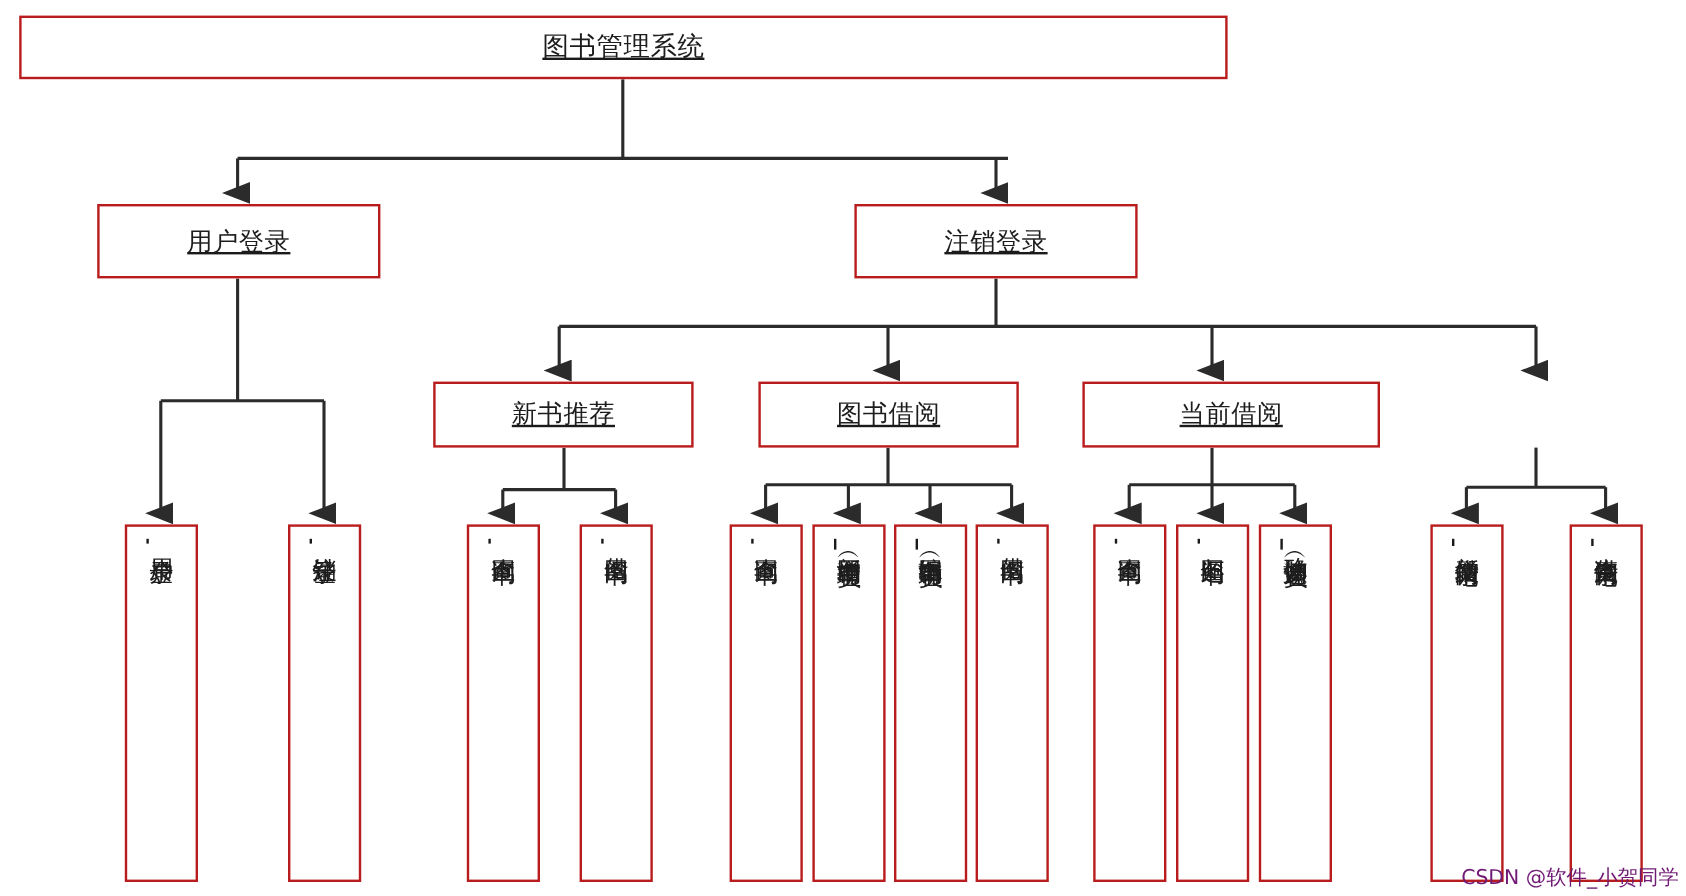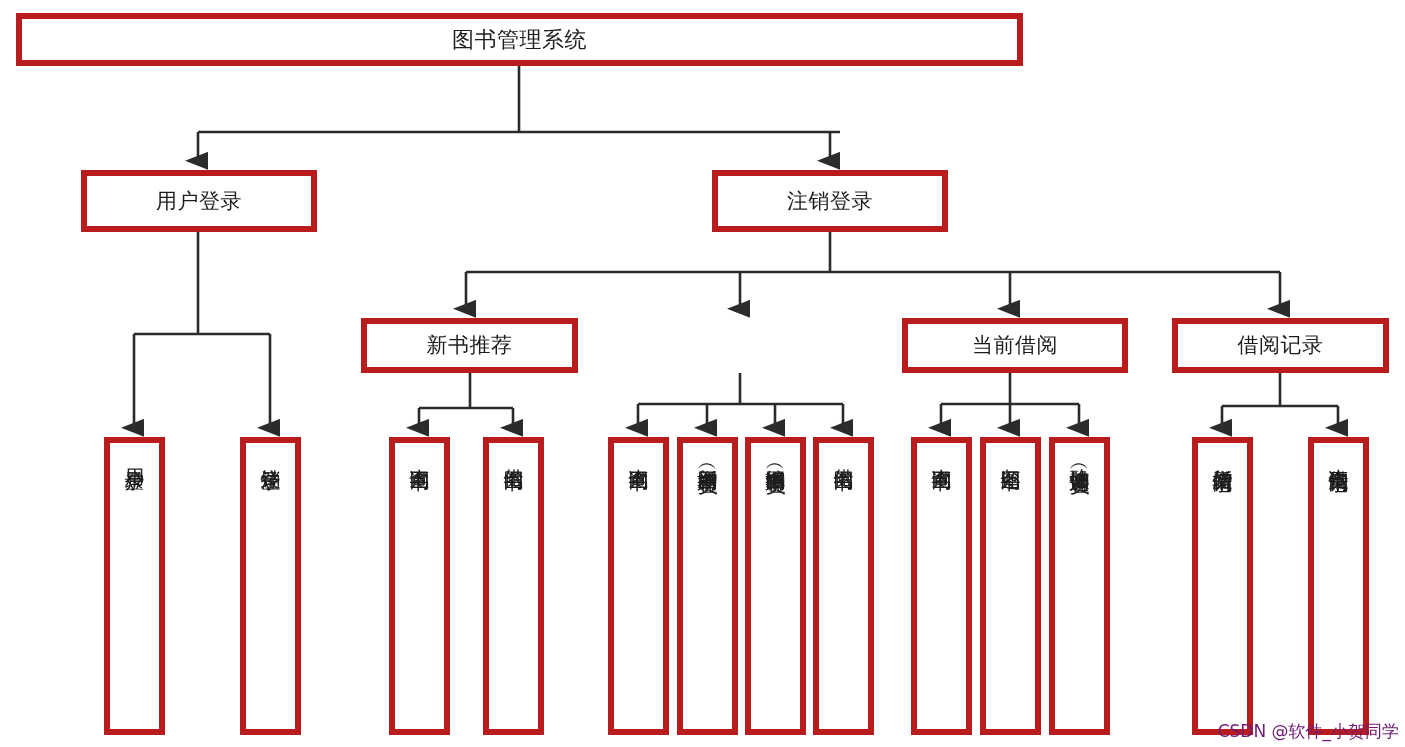--- a/index.html
+++ b/index.html
@@ -18,25 +18,26 @@
   #edges{
     position:absolute;
     left:0;top:0;
     width:1405px;height:747px;
     pointer-events:none;
   }
   .node{
     position:absolute;
     box-sizing:border-box;
     background:#ffffff;
-    border:6px solid #b91c1c;
+    border:2px solid #b91c1c;
     display:flex;
     align-items:center;
     justify-content:center;
     z-index:2;
+    text-decoration:underline;
   }
   .node .label{
     font-size:21px;
     line-height:1.15;
     letter-spacing:0.5px;
     color:#1d1d1d;
     white-space:nowrap;
   }
   
   .node.h .label{ padding:0 6px; }
@@ -131,28 +132,28 @@
   </div>
 
   <div class="node h" style="left:712px; top:170px; width:236px; height:62px;">
     <span class="label">注销登录</span>
   </div>
 
   <div class="node h" style="left:361px; top:318px; width:217px; height:55px;text-align:center;">
     <span class="label">新书推荐</span>
   </div>
 
-
-  <div class="node h" style="left:902px; top:318px; width:226px; height:55px;">
+  <div class="node h" style="left:632px; top:318px; width:217px; height:55px;">
+    <span class="label">图书借阅</span>
+  </div>
+
+  <div class="node h" style="left:902px; top:318px; width:248px; height:55px;">
     <span class="label">当前借阅</span>
   </div>
 
-  <div class="node h" style="left:1172px; top:318px; width:217px; height:55px;">
-    <span class="label">借阅记录</span>
-  </div>
 
   <div class="node v" style="left:104px; top:437px; width:61px; height:298px;">
     <span class="label">用户登录</span>
   </div>
 
   <div class="node v" style="left:240px; top:437px; width:61px; height:298px;">
     <span class="label">注销登录</span>
   </div>
 
   <div class="node v" style="left:389px; top:437px; width:61px; height:298px;">

